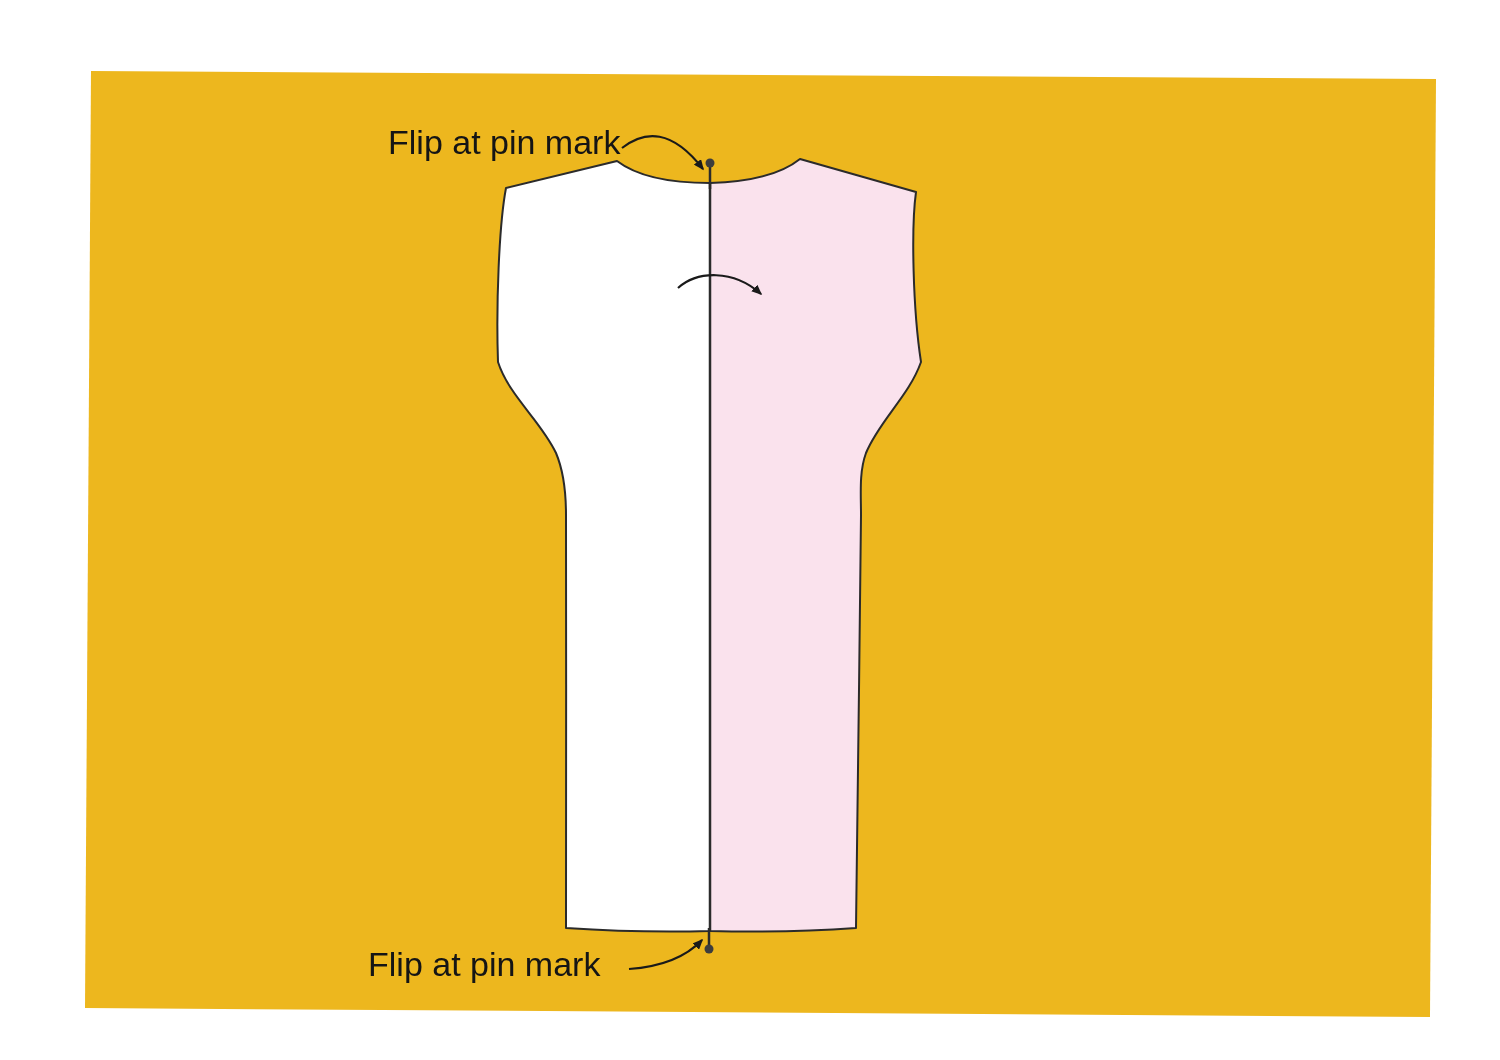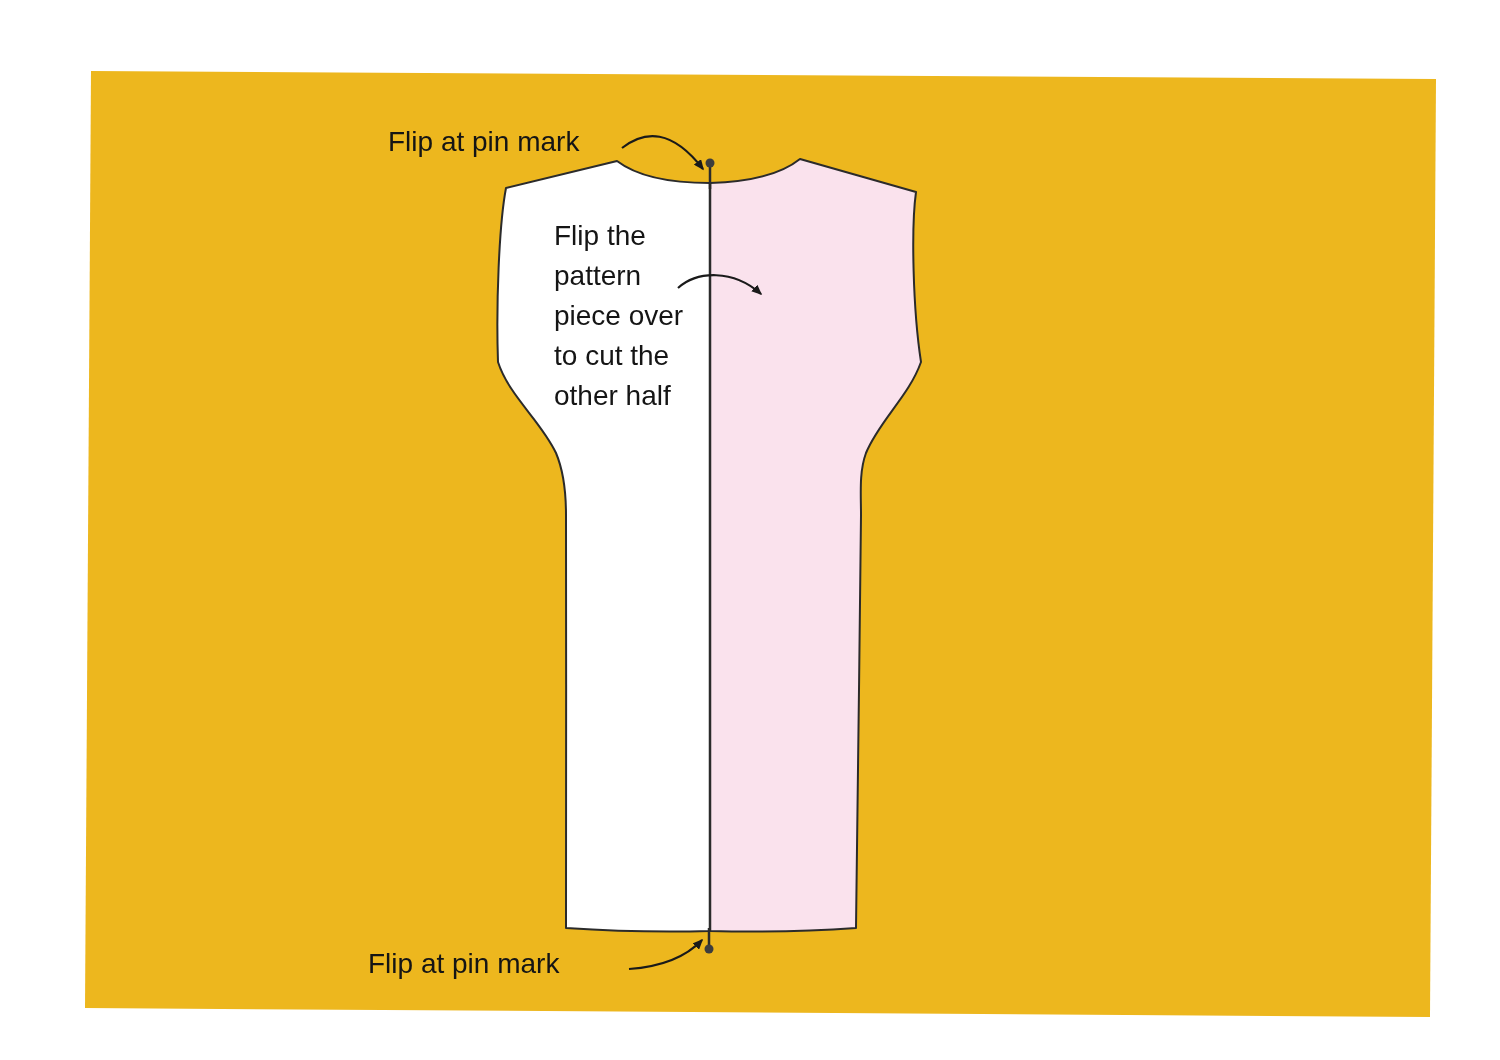--- a/index.html
+++ b/index.html
@@ -6,21 +6,21 @@
   .stage{
     position:relative;
     width:1500px;height:1060px;
     background:#ffffff;
     overflow:hidden;
     font-family:"Liberation Sans", sans-serif;
   }
   .stage svg{position:absolute;left:0;top:0;}
   .label{
     position:absolute;
-    font-size:28px;
+    font-size:34px;
     line-height:40px;
     color:#151515;
     white-space:nowrap;
   }
   .instr-line{display:block;}
   .outline{stroke:#2b2b2b;stroke-width:2;stroke-linejoin:round;}
   .centerline{stroke:#2b2b2b;stroke-width:2.5;}
   .pinline{stroke:#2b2b2b;stroke-width:2.5;}
   .arrow{fill:none;stroke:#1a1a1a;stroke-width:2.2;}
 </style>
@@ -72,24 +72,17 @@
 
     <path class="arrow" marker-end="url(#arrowhead)" d="M 622,148 C 645,130 672,129 703,169"></path>
 
     <path class="arrow" marker-end="url(#arrowhead)" d="M 678,288 C 697,271 733,269 761,294"></path>
 
     <path class="arrow" marker-end="url(#arrowhead)" d="M 629,969 C 658,967 685,958 702,940"></path>
   </svg>
 
   <div class="label" style="left:388px;top:122px;">Flip at pin mark</div>
 
-  <div class="label" style="left:554px;top:216px;">
-    <span class="instr-line">Flip the</span>
-    <span class="instr-line">pattern</span>
-    <span class="instr-line">piece over</span>
-    <span class="instr-line">to cut the</span>
-    <span class="instr-line">other half</span>
-  </div>
 
 
   <div class="label" style="left:368px;top:944px;">Flip at pin mark</div>
 
 </div>
 
 </body></html>

